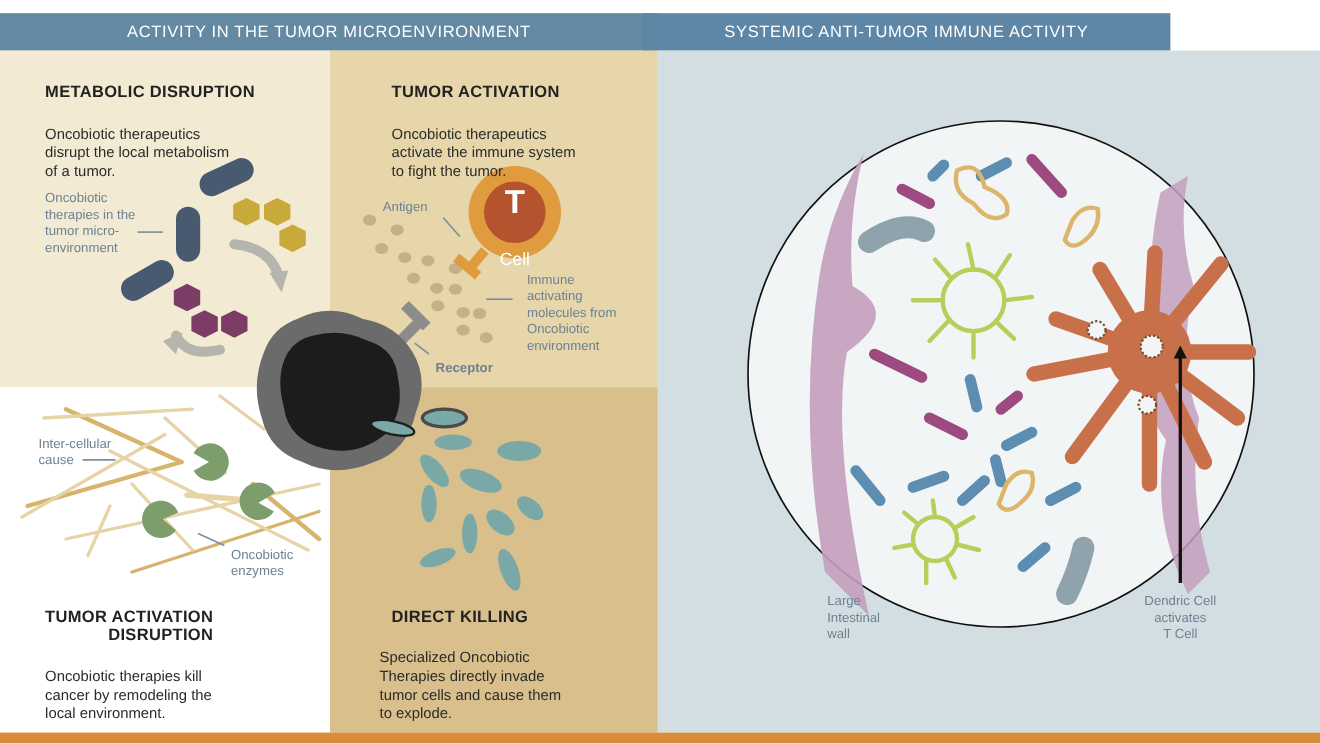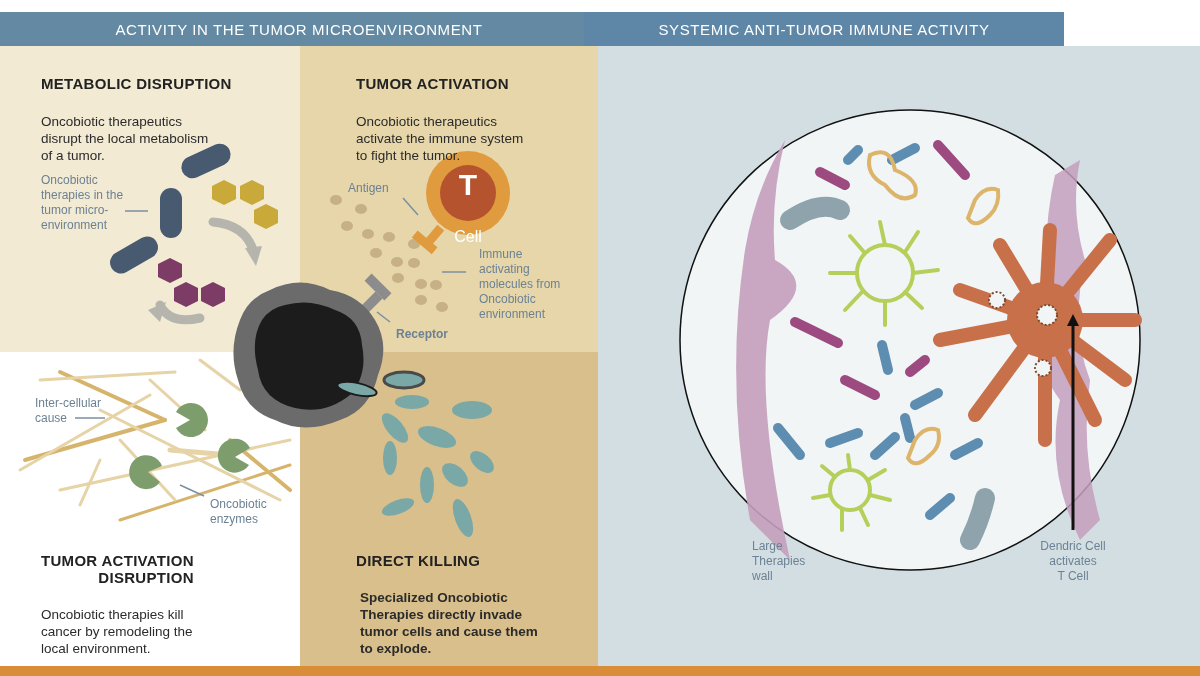--- a/index.html
+++ b/index.html
@@ -250,30 +250,30 @@
   <div>TUMOR ACTIVATION</div>
   <div>DISRUPTION</div>
 </div>
 <div class="desc" style="left:41px;top:586px;">
   <div>Oncobiotic therapies kill</div>
   <div>cancer by remodeling the</div>
   <div>local environment.</div>
 </div>
 
 <div class="ttl" style="left:356px;top:552px;">DIRECT KILLING</div>
-<div class="desc" style="left:360px;top:569px;font-weight:bold;">
+<div class="desc" style="left:345px;top:569px;">
   <div>Specialized Oncobiotic</div>
   <div>Therapies directly invade</div>
   <div>tumor cells and cause them</div>
   <div>to explode.</div>
 </div>
 
 <div class="lbl" style="left:752px;top:539px;">
   <div>Large</div>
-  <div>Therapies</div>
+  <div>Intestinal</div>
   <div>wall</div>
 </div>
 <div class="lbl" style="left:1033px;top:539px;width:80px;text-align:center;">
   <div>Dendric Cell</div>
   <div>activates</div>
   <div>T Cell</div>
 </div>
 
 <div class="bar" style="background:#d98d38;"></div>
 

